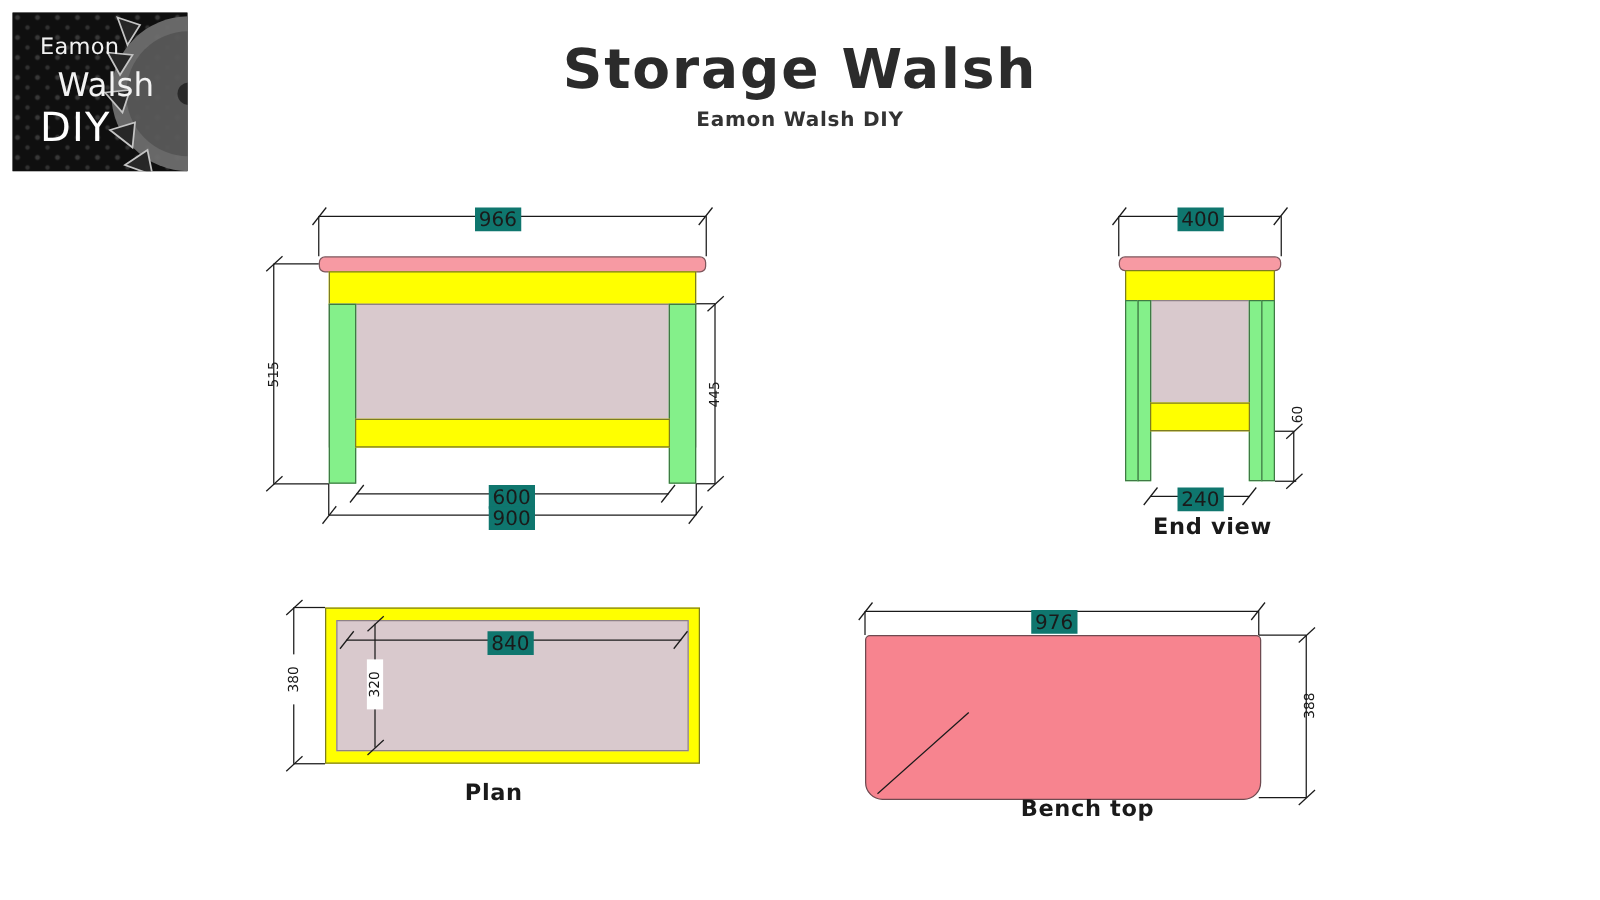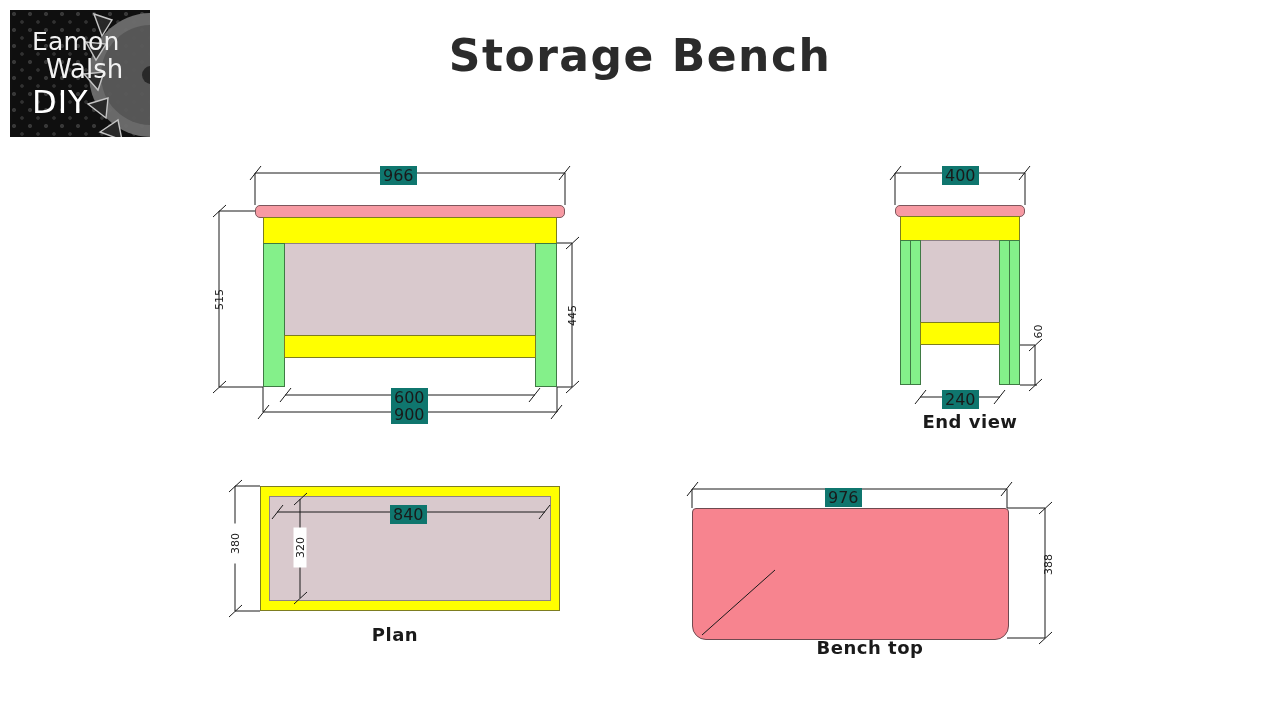--- a/index.html
+++ b/index.html
@@ -26,21 +26,21 @@
       radial-gradient(circle at 12px 12px, #333 1.4px, rgba(0,0,0,0) 2.2px);
     background-size:16px 16px,16px 16px;
     background-color:#101010;
     opacity:.95;
   }
   .logo .blade{
     position:absolute;right:-46px;top:-20px;width:150px;height:170px;
     opacity:.95;
   }
   .logo .txt{position:absolute;left:0;top:0;width:100%;height:100%;}
-  .logo .l1{position:absolute;left:22px;top:17px;color:#f2f2f2;font-size:25px;
+  .logo .l1{position:absolute;left:22px;top:17px;color:#f2f2f2;font-size:18px;
     font-family:"DejaVu Sans","Liberation Sans",sans-serif;letter-spacing:.2px;}
   .logo .l2{position:absolute;left:36px;top:44px;color:#f2f2f2;font-size:26px;}
   .logo .l3{position:absolute;left:22px;top:73px;color:#ffffff;font-size:32px;letter-spacing:1px;}
 
   
   .maintitle{
     position:absolute;left:0;top:30px;width:1280px;text-align:center;
     font-size:44px;font-weight:bold;color:#2b2b2b;
     font-family:"DejaVu Sans","Liberation Sans",sans-serif;
     letter-spacing:1.5px;
@@ -93,21 +93,22 @@
       </g>
       <circle cx="105" cy="85" r="9" fill="#2b2b2b"></circle>
     </svg>
     <div class="txt">
       <div class="l1">Eamon</div>
       <div class="l2">Walsh</div>
       <div class="l3">DIY</div>
     </div>
   </div>
 
-  <div class="maintitle">Storage Bench</div>
+  <div class="maintitle">Storage Walsh</div>
+  <div class="subtitle">Eamon Walsh DIY</div>
 
   <div class="view" id="v-elev" style="left:205px;top:165px;width:380px;height:290px;">
 
     <div class="part topslab" style="left:50px;top:40px;width:310px;height:13px;"></div>
     <div class="part yellow" style="left:58px;top:52px;width:294px;height:27px;"></div>
     <div class="part panel" style="left:58px;top:78px;width:294px;height:115px;"></div>
     <div class="part green" style="left:58px;top:78px;width:22px;height:144px;"></div>
     <div class="part green" style="left:330px;top:78px;width:22px;height:144px;"></div>
     <div class="part yellow" style="left:79px;top:170px;width:252px;height:23px;"></div>
 

